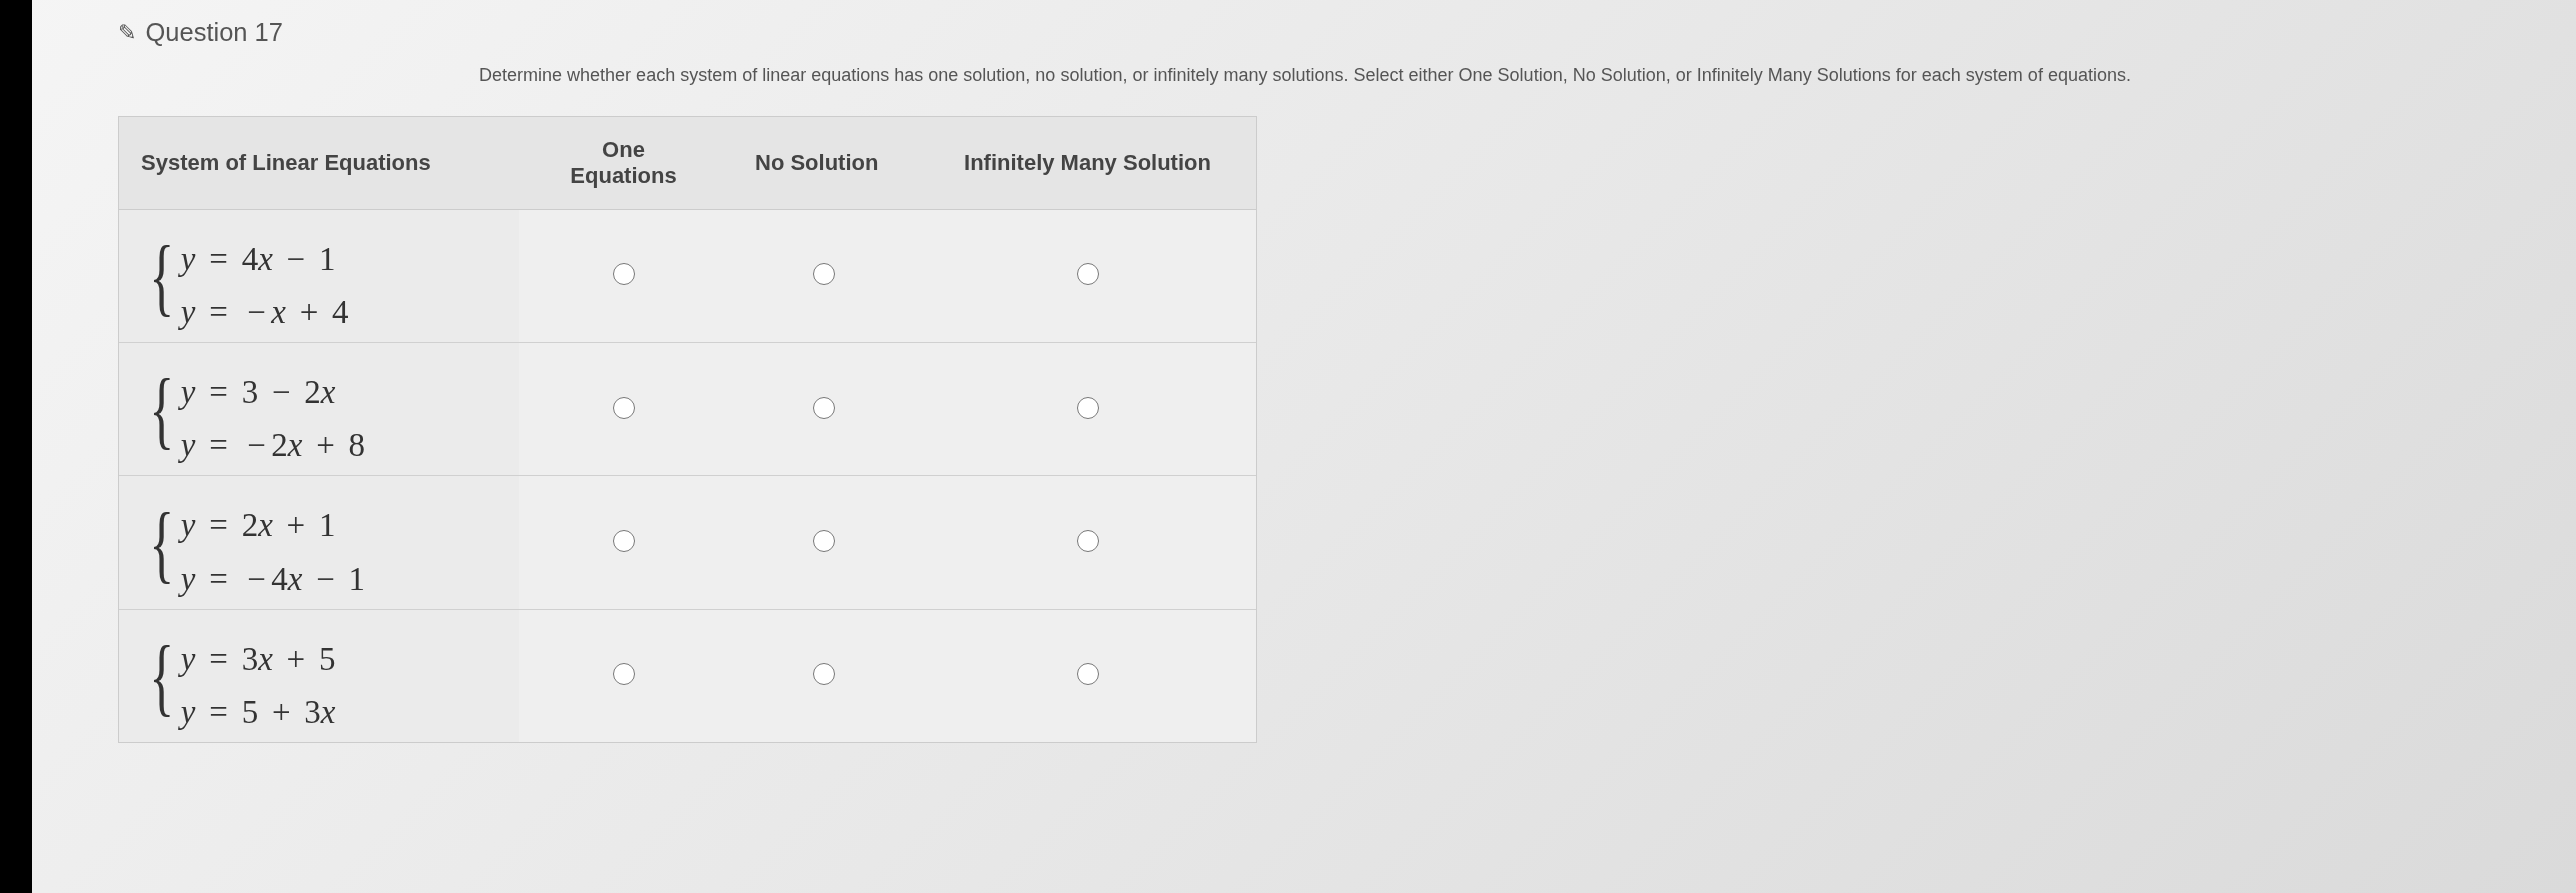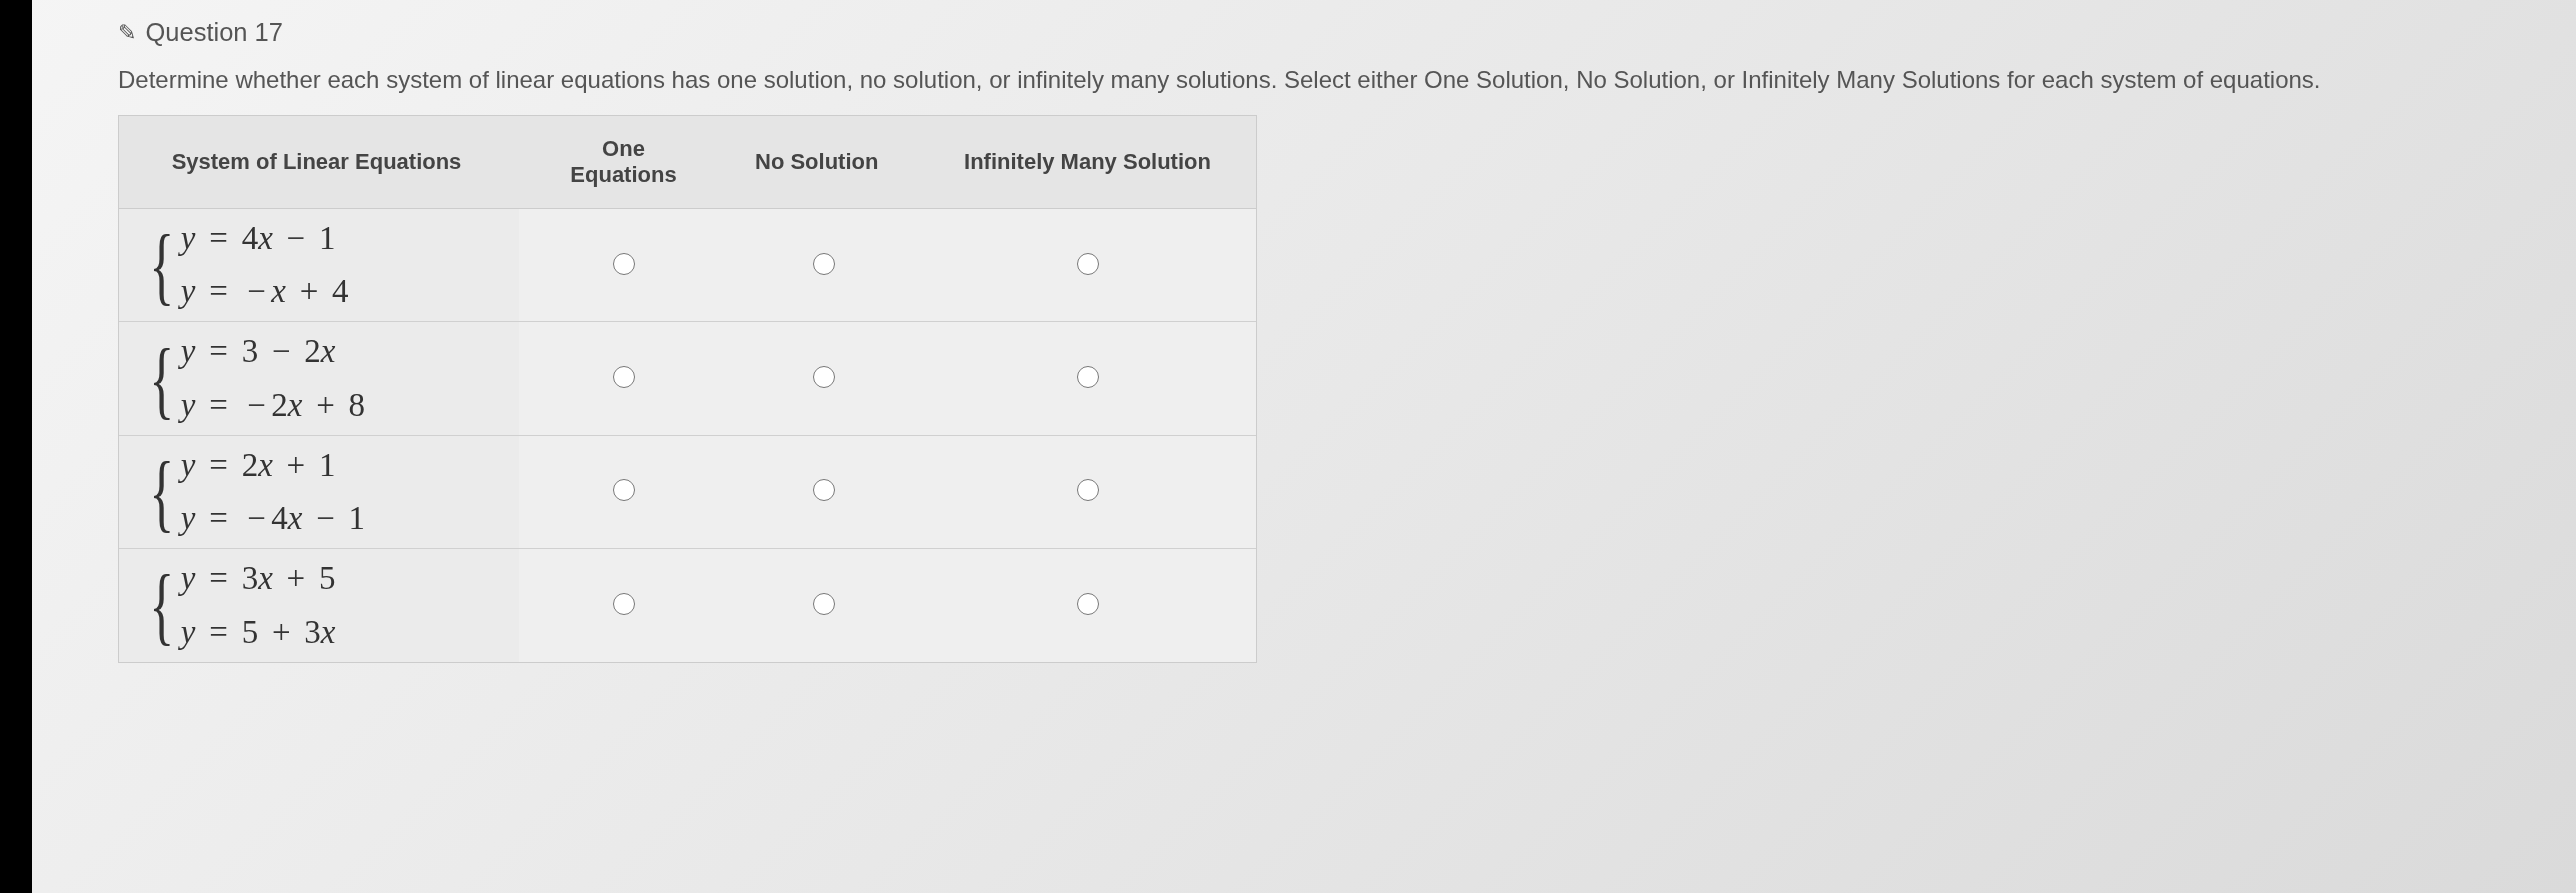--- a/index.html
+++ b/index.html
@@ -47,37 +47,38 @@
       color: #555;
     }
     .description {
       color: #555;
       font-size: 22px;
       margin-bottom: 16.4px;
       line-height: 1.4;
     }
     .instruction {
       color: #555;
-      font-size: 24px;
-      margin-bottom: 18px;
+      font-size: 18px;
+      margin-bottom: 27px;
       line-height: 1.4;
+      text-align: center;
     }
     .table-container {
       display: inline-block;
       border: 0.9px solid #ccc;
     }
     table {
       border-collapse: collapse;
       background: #e8e8e8;
     }
     thead th {
       padding: 20px 27px;
       font-size: 22px;
       color: #444;
-      text-align: center;
+      text-align: left;
       font-weight: bold;
       border-bottom: 0.9px solid #ccc;
       background: #e5e5e5;
     }
     thead th:nth-child(1) {
       width: 400px;
       padding-left: 22px;
     }
     thead th:nth-child(2) {
       width: 209px;
@@ -119,20 +120,21 @@
       color: #333;
       font-family: "Times New Roman", serif;
       font-weight: normal;
       transform: scaleX(0.6);
       margin-right: -5.5px;
     }
     .equations {
       display: flex;
       flex-direction: column;
       gap: 16.4px;
+      margin-top: 20px;
     }
     .eq {
       font-family: "Times New Roman", serif;
       font-size: 33px;
       font-style: italic;
       color: #333;
       white-space: nowrap;
     }
     .eq .op {
       font-style: normal;

